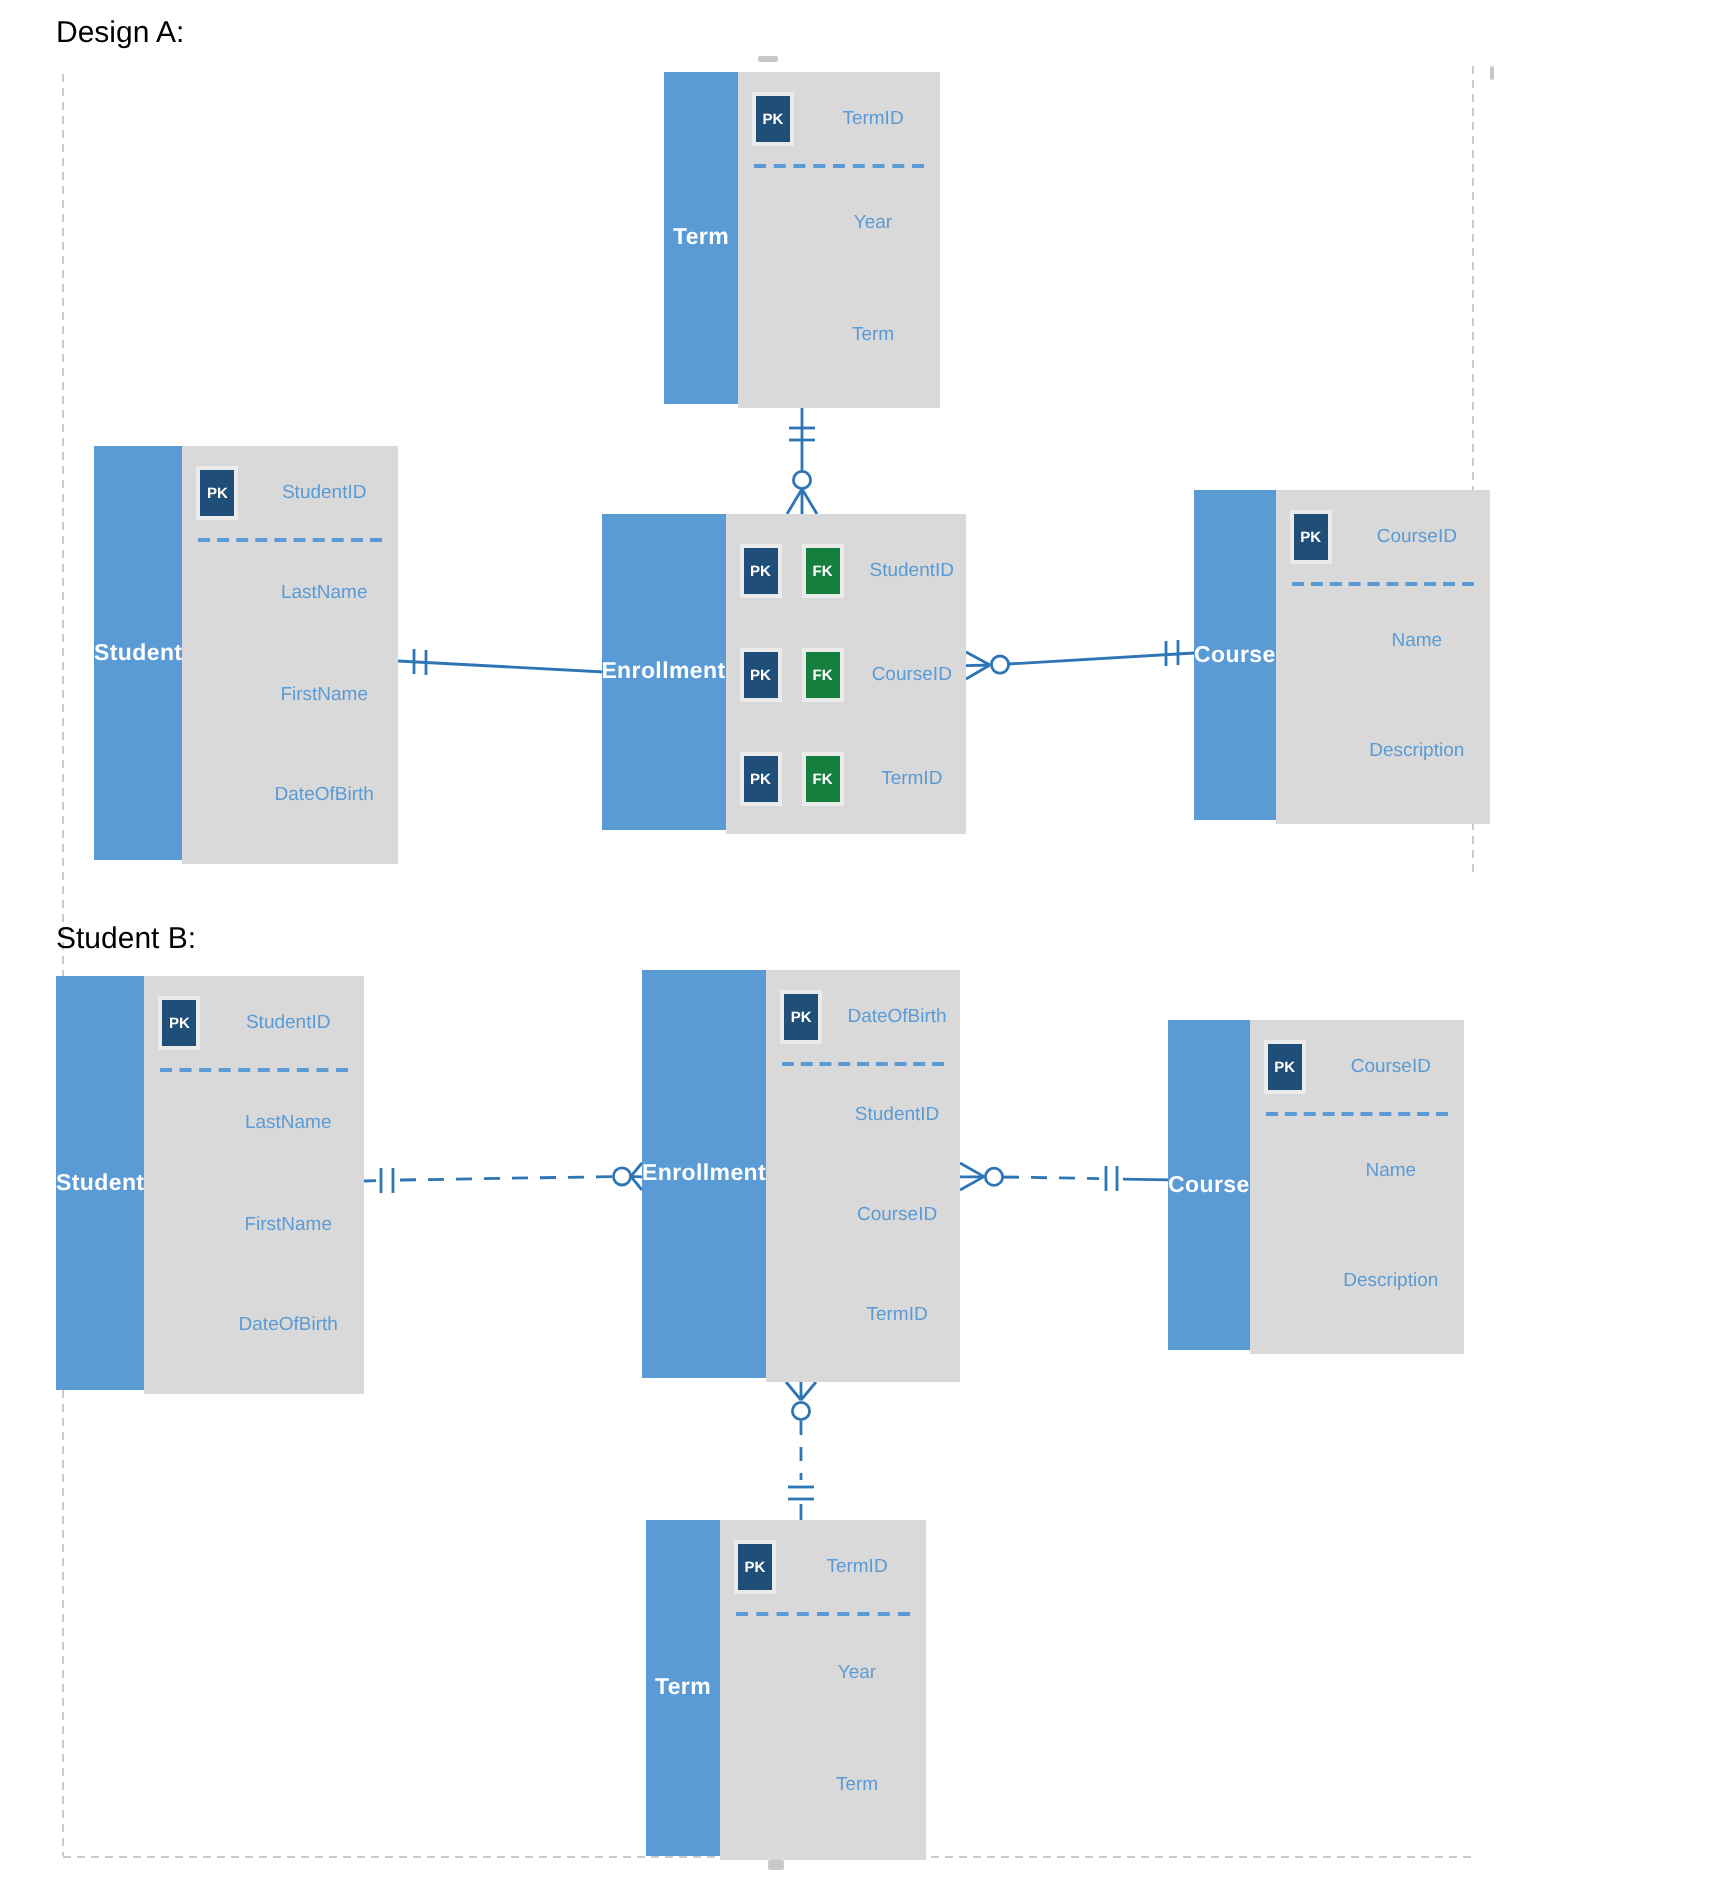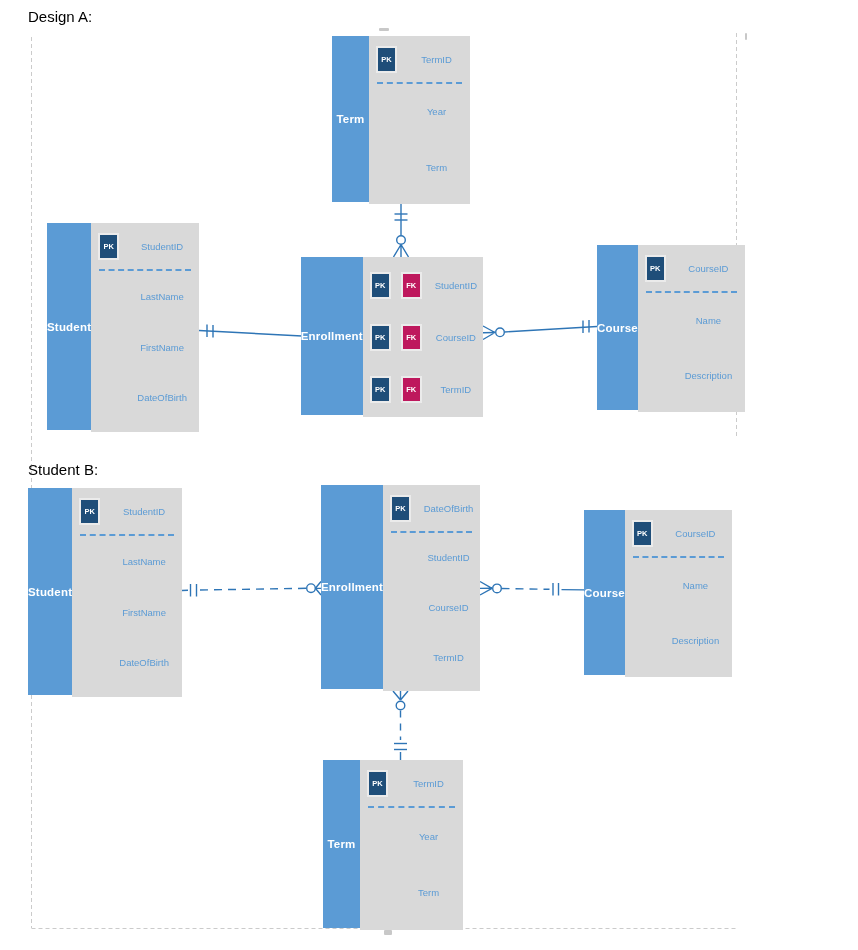--- a/index.html
+++ b/index.html
@@ -12,21 +12,21 @@
                display:flex;align-items:center;justify-content:center;margin-bottom:2px;letter-spacing:.2px;}
   .etable .bdy{flex:1;background:#D9D9D9;display:flex;flex-direction:column;padding-bottom:9px;min-height:0;}
   .etable .bdy.nopad{padding:2px 0 2px 0;}
   .row{display:flex;align-items:center;flex:1 1 auto;min-height:0;}
   .row.first{flex:0 0 46px;}
   .bcol{flex:0 0 40px;display:flex;align-items:center;gap:10px;padding-left:7px;box-sizing:border-box;}
   .bcol.wide{flex:0 0 72px;}
   .badge{width:21px;height:27px;display:flex;align-items:center;justify-content:center;
          color:#fff;font-size:7.5px;font-weight:700;border:2px solid #EBEBEB;box-sizing:border-box;}
   .badge.pk{background:#1F4E79;}
-  .badge.fk{background:#be185d;}
+  .badge.fk{background:#15803d;}
   .albl{flex:1;text-align:center;color:#5B9BD5;font-weight:400;font-size:9.5px;padding-right:6px;}
   .sep{flex:0 0 0px;border-top:2px dashed #5B9BD5;margin:0 8px;}
   svg.layer{position:absolute;left:0;top:0;pointer-events:none;}
   #boundary-layer{z-index:1;}
   #connector-layer{z-index:2;}
   .handle{position:absolute;background:#C8C8C8;z-index:4;border-radius:1px;}
 </style>
 </head>
 <body>
 

